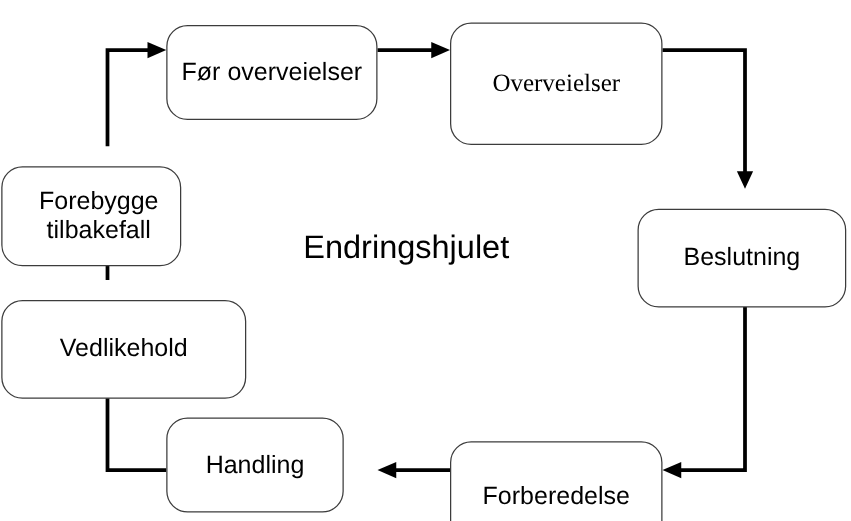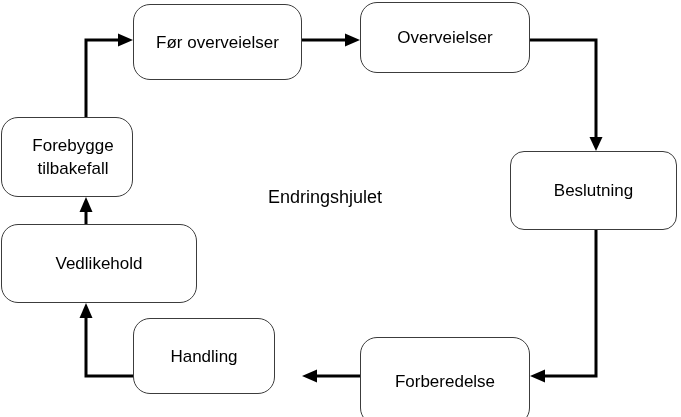--- a/index.html
+++ b/index.html
@@ -26,42 +26,43 @@
   .node {
     position: absolute;
     box-sizing: border-box;
     background: #ffffff;
     border: 1px solid #3c3c3c;
     border-radius: 17px;
     display: flex;
     align-items: center;
     justify-content: center;
     text-align: center;
-    font-size: 17px;
+    font-size: 20px;
     line-height: 23px;
     color: #000000;
+    margin-top: 16px;
   }
   .node .label {
     display: inline-block;
   }
   #node-for-overveielser   { left: 133px; top: 4px;   width: 169px; height: 76px; }
-  #node-overveielser       { left: 360px; top: 2px;   width: 170px; height: 71px; }
-  #node-beslutning         { left: 510px; top: 151px; width: 167px; height: 79px; border-radius: 14px; }
+  #node-overveielser       { left: 360px; top: 2px;   width: 170px; height: 98px; font-family: Liberation Serif, serif; }
+  #node-beslutning         { left: 510px; top: 151px; width: 167px; height: 79px; }
   #node-forberedelse       { left: 360px; top: 337px; width: 170px; height: 88px; }
   #node-handling           { left: 133px; top: 318px; width: 142px; height: 76px; }
   #node-vedlikehold        { left: 1px;   top: 224px; width: 196px; height: 79px; }
-  #node-forebygge          { left: 1px;   top: 117px; width: 132px; height: 80px; padding-left: 12px; }
+  #node-forebygge          { left: 1px;   top: 117px; width: 144px; height: 80px; padding-left: 12px; }
   #node-forebygge .label   { max-width: 112px; }
   .diagram-title {
     position: absolute;
     left: 235px;
     top: 183px;
     width: 180px;
     text-align: center;
-    font-size: 18px;
+    font-size: 26px;
     line-height: 28px;
     color: #000000;
   }
 </style>
 </head>
 <body>
 
 <div class="canvas">
 
   <svg class="arrow-layer" width="681" height="417" viewBox="0 0 681 417" fill="none" xmlns="http://www.w3.org/2000/svg">

